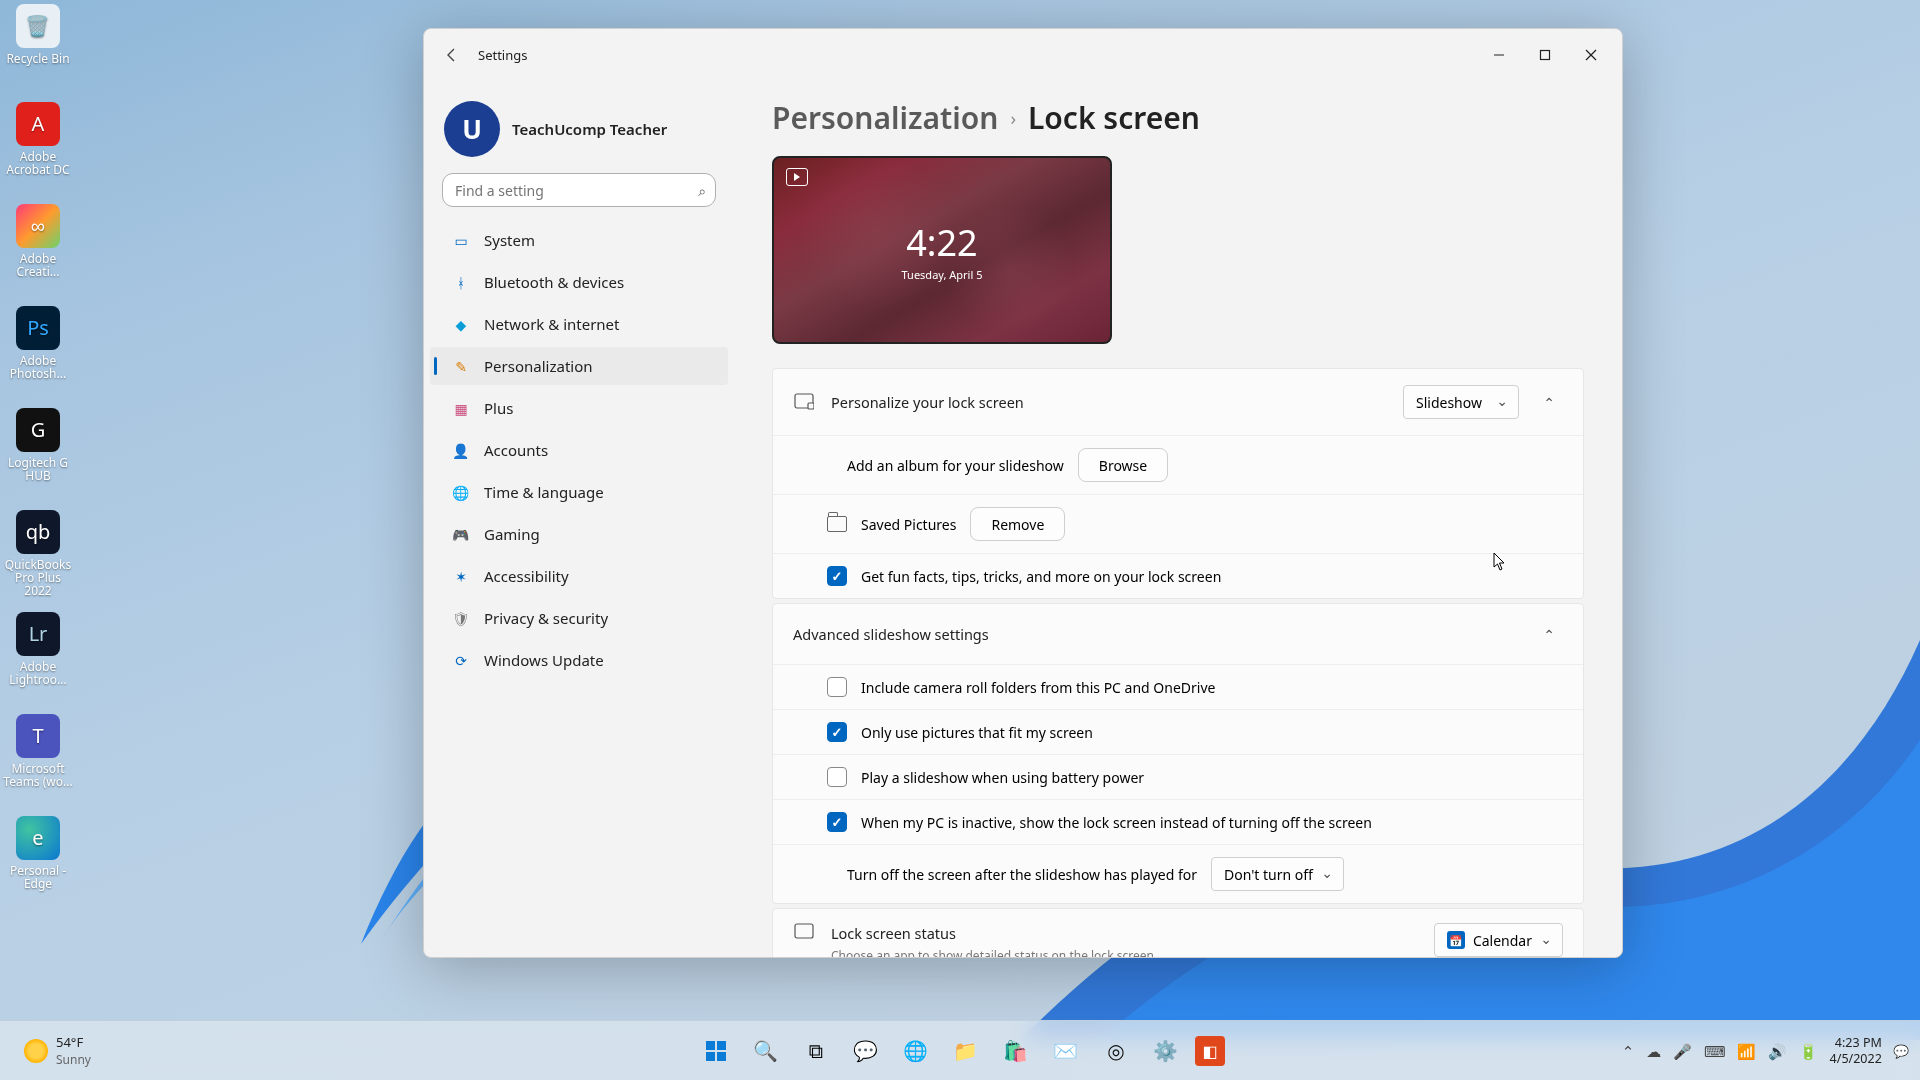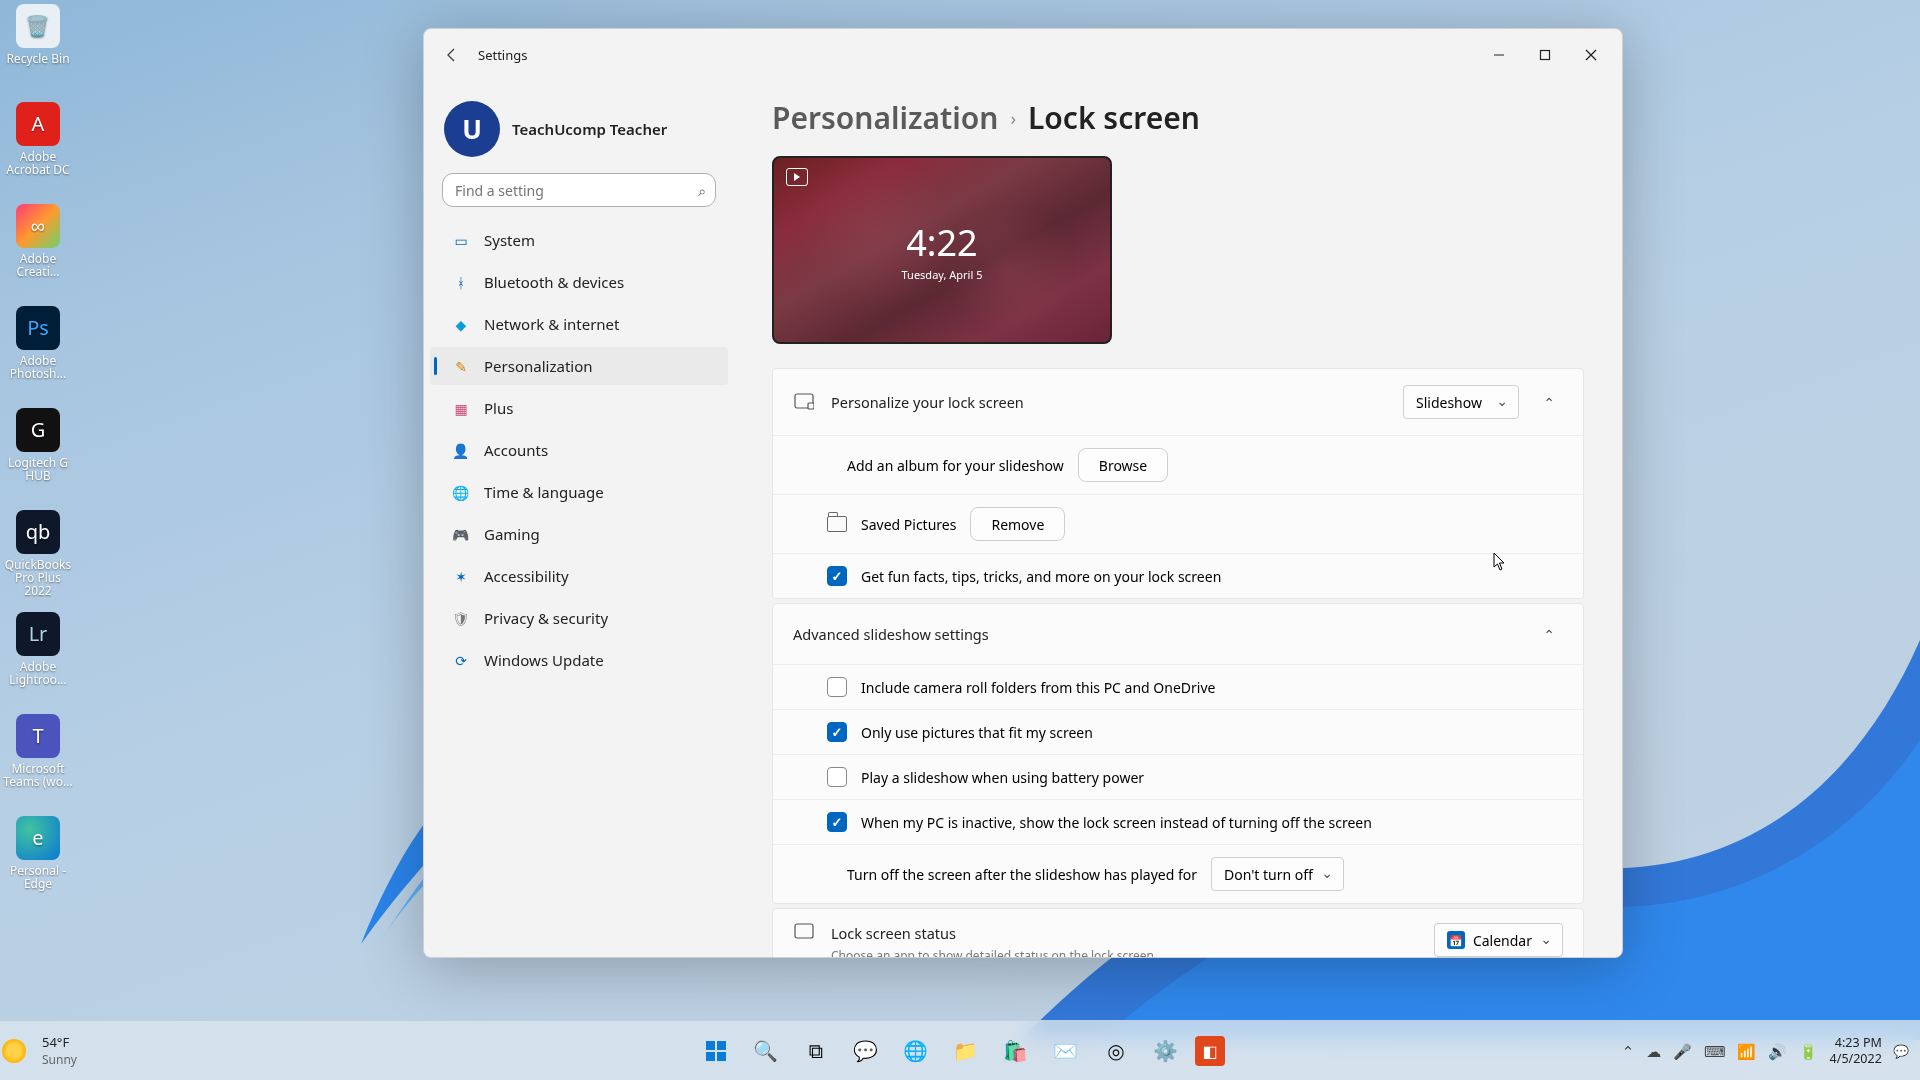--- a/index.html
+++ b/index.html
@@ -67,21 +67,21 @@
 .foldericon{width:20px;height:16px;border:1.5px solid #666;border-radius:2px;position:relative}
 .foldericon::before{content:"";position:absolute;top:-5px;left:0;width:8px;height:4px;border:1.5px solid #666;border-bottom:none;border-radius:2px 2px 0 0}
 
 .dd-cal{display:flex;align-items:center;gap:8px}
 .calicon{width:18px;height:18px;background:#0067c0;border-radius:3px;display:flex;align-items:center;justify-content:center;color:#fff;font-size:11px}
 
 .cursor{position:absolute;left:1493px;top:552px;width:14px;height:20px;z-index:50}
 
 
 .taskbar{position:absolute;left:0;bottom:0;width:100%;height:60px;background:#d9e5efcc;backdrop-filter:blur(10px);border-top:1px solid #c0cfdc;display:flex;align-items:center}
-.tbleft{position:absolute;left:2px;display:flex;align-items:center;gap:16px}
+.tbleft{position:absolute;left:24px;display:flex;align-items:center;gap:8px}
 .weather{display:flex;align-items:center;gap:8px;font-size:13px;color:#222}
 .sunicon{width:24px;height:24px;background:radial-gradient(circle,#ffd24a 40%,#ffb300 70%);border-radius:50%}
 .tbcenter{margin:0 auto;display:flex;gap:8px}
 .tbicon{width:42px;height:42px;border-radius:4px;display:flex;align-items:center;justify-content:center;cursor:pointer;font-size:20px}
 .tbright{position:absolute;right:10px;display:flex;align-items:center;gap:12px;font-size:13px;color:#222}
 .sysicons{display:flex;gap:10px;color:#444;font-size:15px}
 .clock{text-align:right;font-size:12.5px;line-height:1.25}
 </style>
 </head>
 <body>

